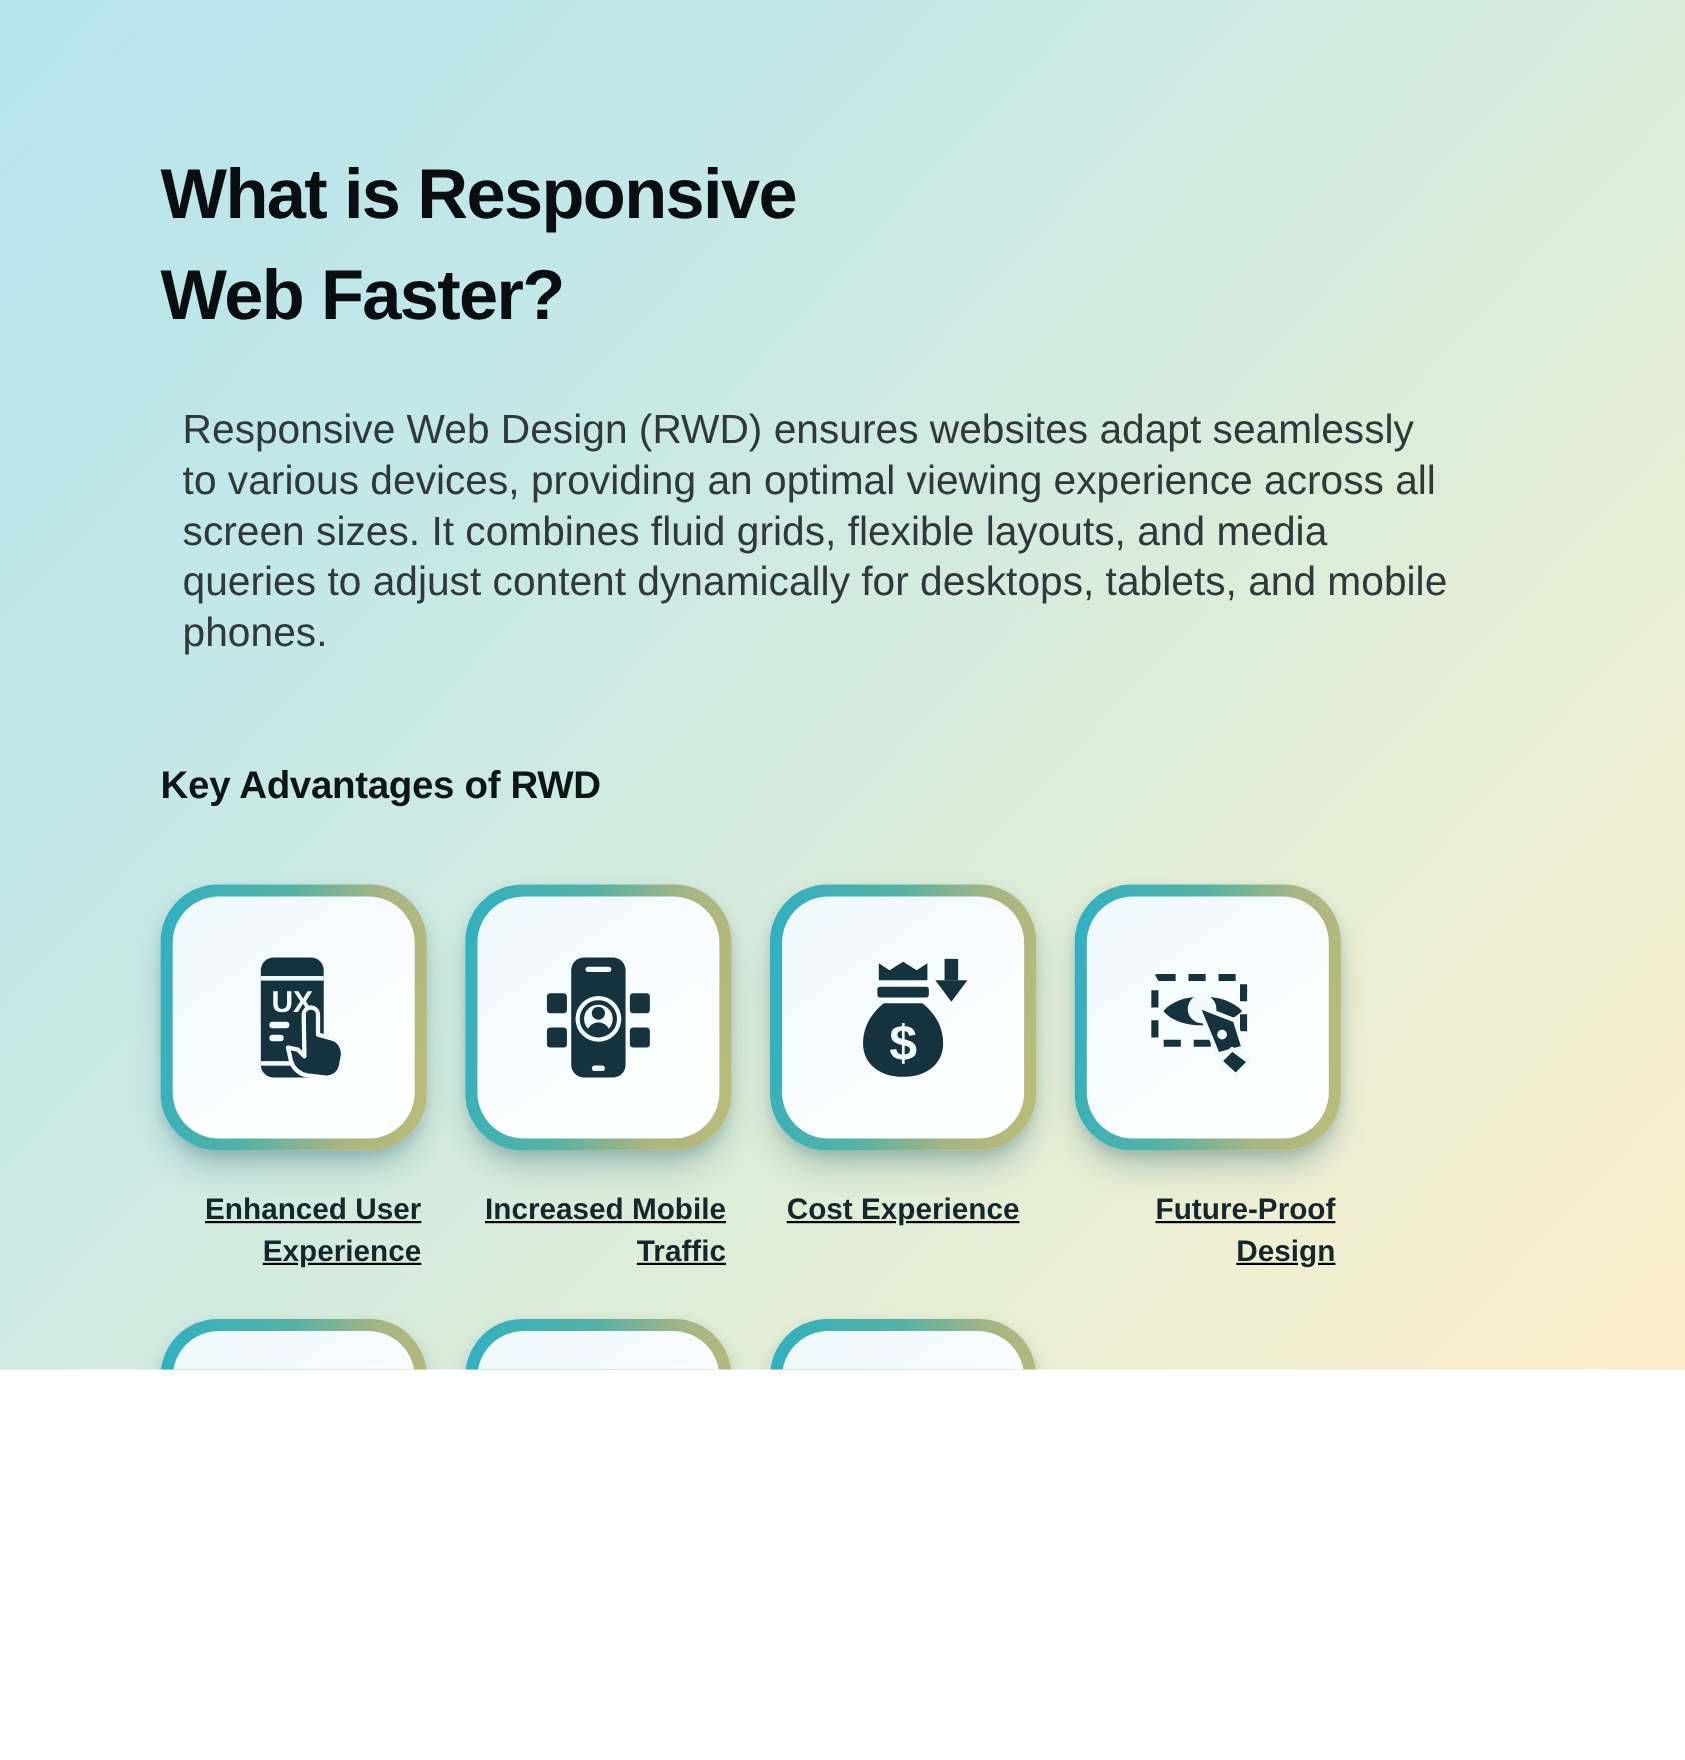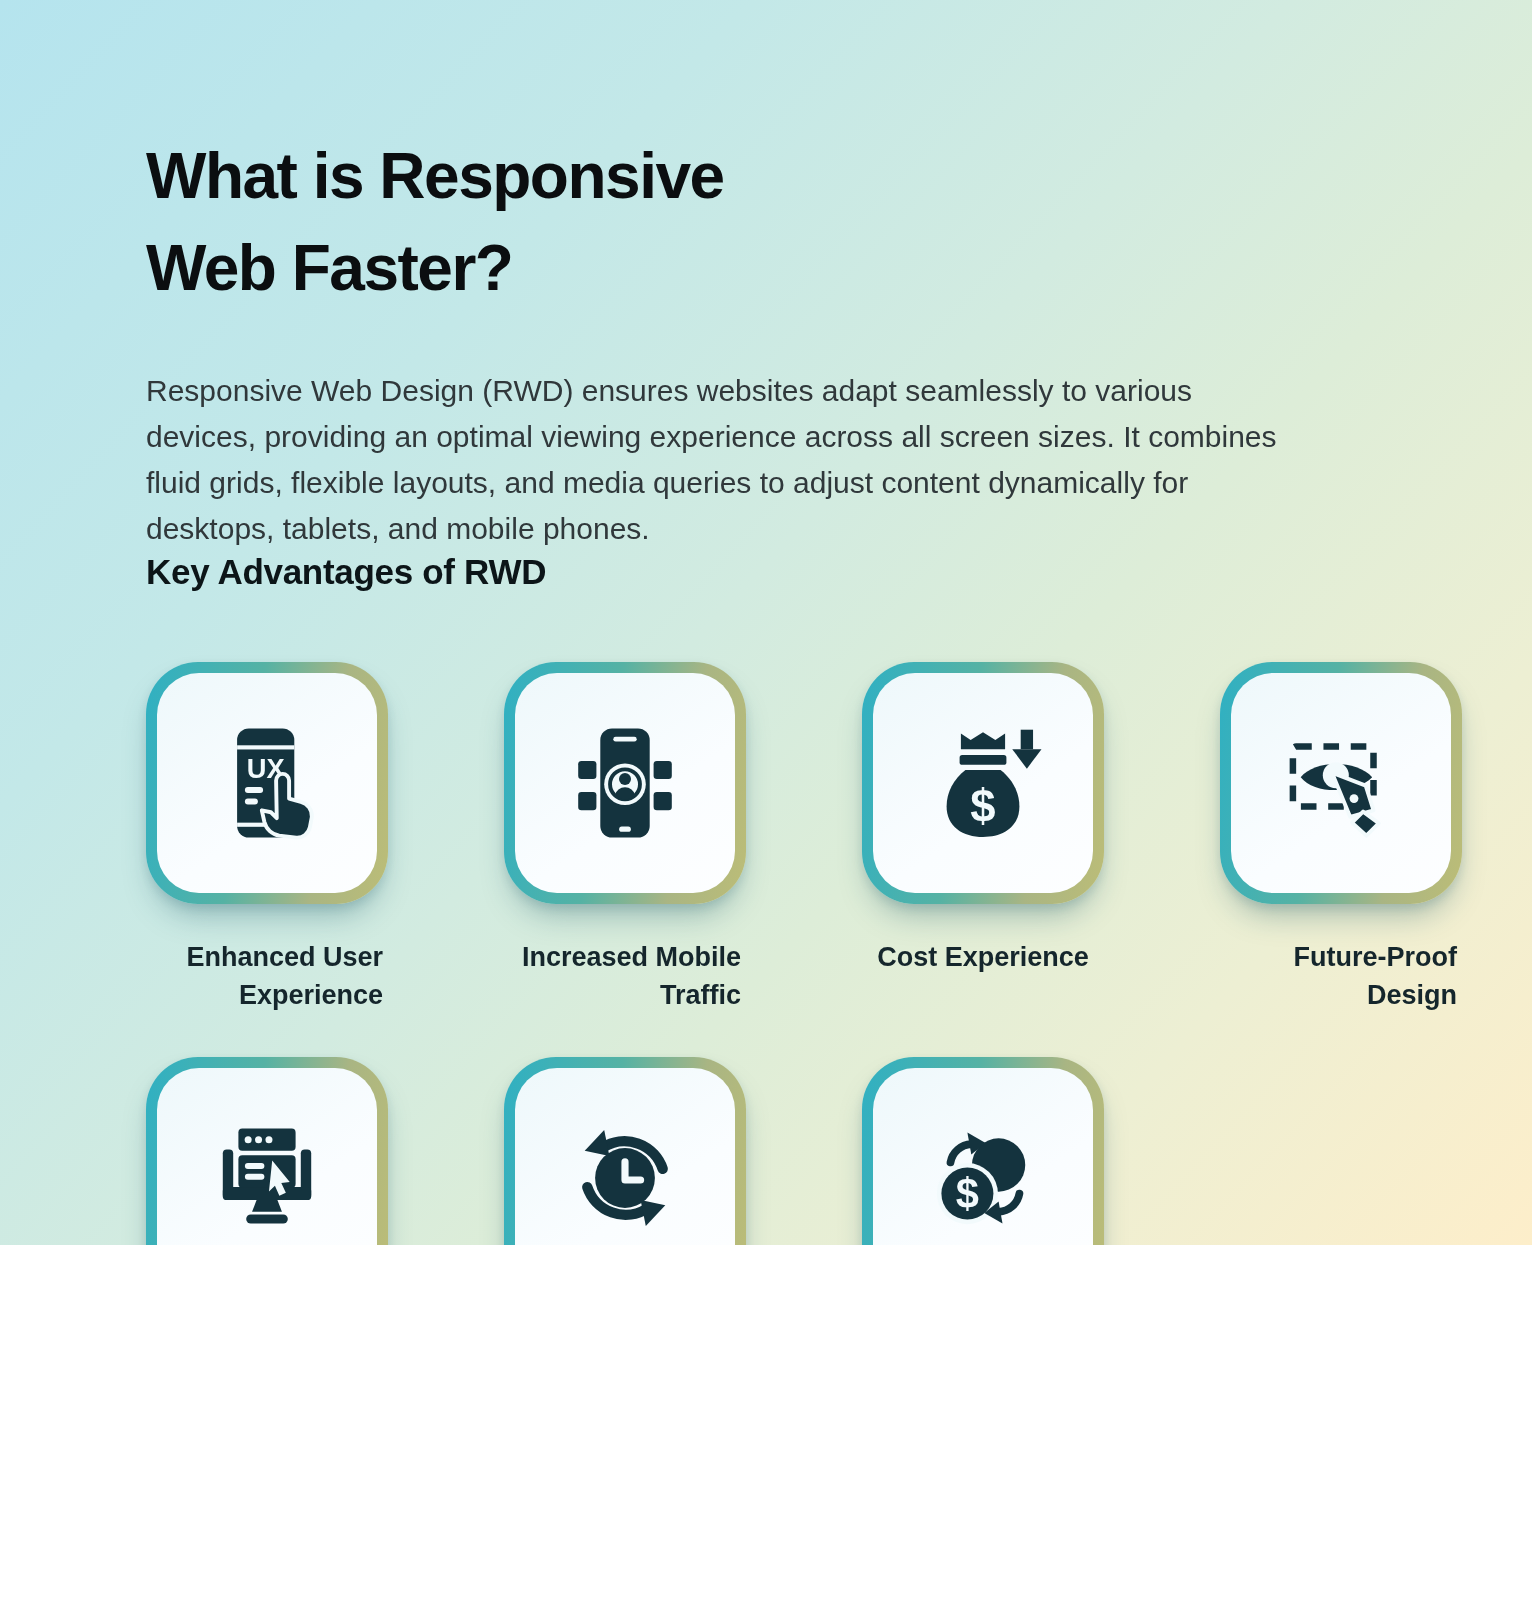--- a/index.html
+++ b/index.html
@@ -12,33 +12,34 @@
     background:linear-gradient(133deg,
       #b5e4ee 0%, #c3e8e8 28%, #d2ebe0 48%, #ddedd8 62%, #edefd3 80%, #fdeeca 100%);
   }
   .content { padding:130px 0 0 146px; }
 
   .title {
     font-size:64px; line-height:92px; font-weight:700;
     letter-spacing:-1.5px; color:#0b0e10; margin-bottom:54px;
   }
   .desc {
-    width:1150px; font-size:30px; line-height:46px;
-    color:#30383b; font-weight:400;
+    width:1150px; font-size:37px; line-height:46px;
+    color:#30383b; font-weight:400;margin-left:20px;
   }
   .section-heading {
-    font-size:35px; font-weight:700;
+    margin-top:96px; font-size:35px; font-weight:700;
     letter-spacing:-0.3px; color:#0c1518;
   }
 
   .grid {
     margin-top:70px;
     display:grid;
     grid-template-columns:repeat(4, 242px);
-    column-gap:116px;
+    column-gap:35px;
+    text-decoration:underline;
   }
   .cell { height:395px; display:flex; flex-direction:column; align-items:center; }
   .card {
     width:242px; height:242px; border-radius:52px; padding:11px;
     background:linear-gradient(100deg, #2fb0c3 0%, #55b2a4 42%, #a9b583 72%, #bcbd77 100%);
     box-shadow:0 18px 30px -8px rgba(23,86,99,0.35), 0 4px 10px rgba(23,86,99,0.12);
   }
   .card-inner {
     width:100%; height:100%; border-radius:42px;
     background:linear-gradient(145deg, #eef8fb 0%, #fafdff 60%, #fdfeff 100%);

